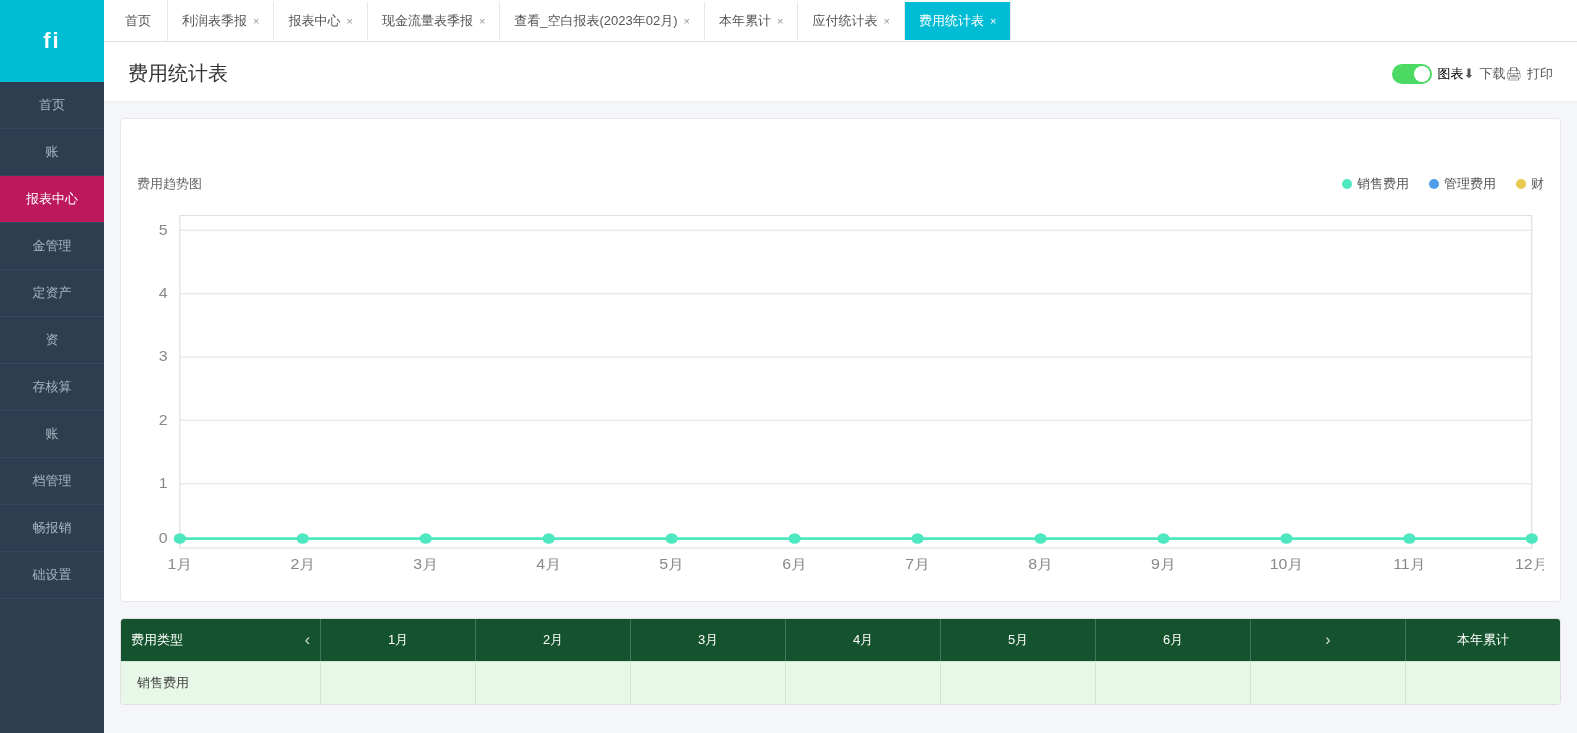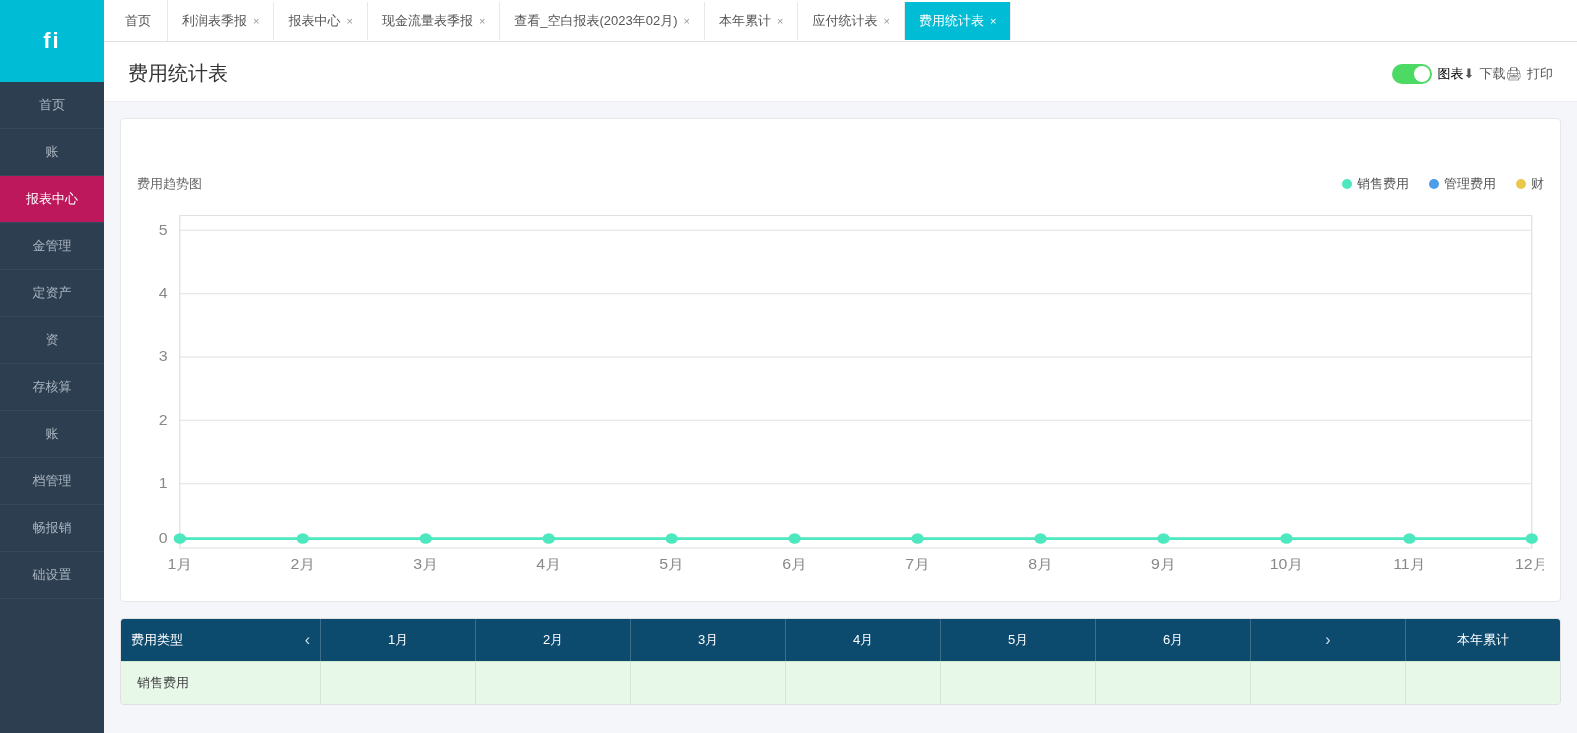--- a/index.html
+++ b/index.html
@@ -195,21 +195,21 @@
 
     
     .table-section {
       margin: 16px 16px 0 16px;
       border-radius: 4px;
       overflow: hidden;
       border: 1px solid #e0e0e0;
     }
     .table-header-row {
       display: flex;
-      background: #0c4a6e;
+      background: #14532d;
       color: white;
     }
     .th-cell {
       flex: 1;
       padding: 12px 10px;
       font-size: 13px;
       text-align: center;
       border-right: 1px solid rgba(255,255,255,0.2);
       display: flex;
       align-items: center;

